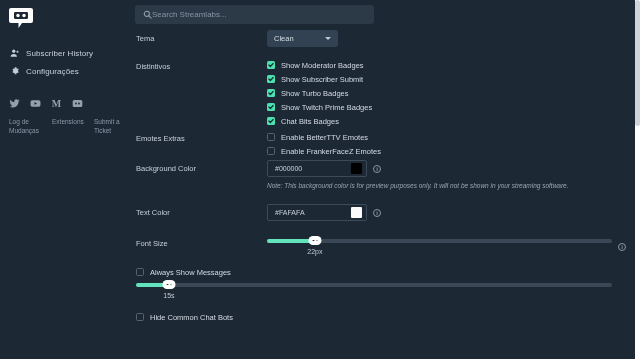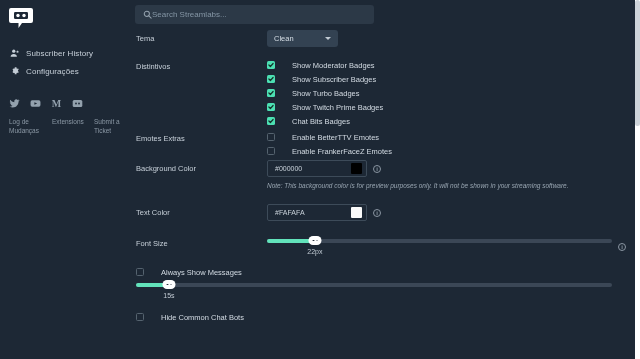--- a/index.html
+++ b/index.html
@@ -122,21 +122,21 @@
     display: flex; align-items: center; padding: 0 7px;
     font-size: 7.5px; color: #d6dee6; cursor: pointer;
     position: relative;
   }
   .select .sel-caret {
     position: absolute; right: 7px; top: 7px;
     width: 0; height: 0; border-left: 3px solid transparent; border-right: 3px solid transparent; border-top: 3px solid #c2cbd4;
   }
 
   
-  .cb-line { display: flex; align-items: center; gap: 17px; height: 14px; cursor: pointer; }
+  .cb-line { display: flex; align-items: center; gap: 6px; height: 14px; cursor: pointer; }
   .cb {
     width: 8px; height: 8px; border-radius: 1.5px; flex: 0 0 8px;
     display: flex; align-items: center; justify-content: center;
   }
   .cb.on { background: #4ce0b3; }
   .cb.off { background: transparent; border: 1px solid #55636f; }
   .cb.on svg { display: block; }
   .cb-label { font-size: 7.5px; color: #d3dbe3; }
 
   
@@ -295,21 +295,21 @@
                 </svg>
               </span>
             <span class="cb-label">Show Moderator Badges</span>
           </div>
           <div class="cb-line">
             <span class="cb on">
                 <svg width="6" height="6" viewBox="0 0 10 10" fill="none" stroke="#15322a" stroke-width="2" stroke-linecap="round" stroke-linejoin="round">
                   <polyline points="1.5,5 4,7.5 8.5,2.5"></polyline>
                 </svg>
               </span>
-            <span class="cb-label">Show Subscriber Badges</span>
+            <span class="cb-label">Show Subscriber Submit</span>
           </div>
           <div class="cb-line">
             <span class="cb on">
                 <svg width="6" height="6" viewBox="0 0 10 10" fill="none" stroke="#15322a" stroke-width="2" stroke-linecap="round" stroke-linejoin="round">
                   <polyline points="1.5,5 4,7.5 8.5,2.5"></polyline>
                 </svg>
               </span>
             <span class="cb-label">Show Turbo Badges</span>
           </div>
           <div class="cb-line">

